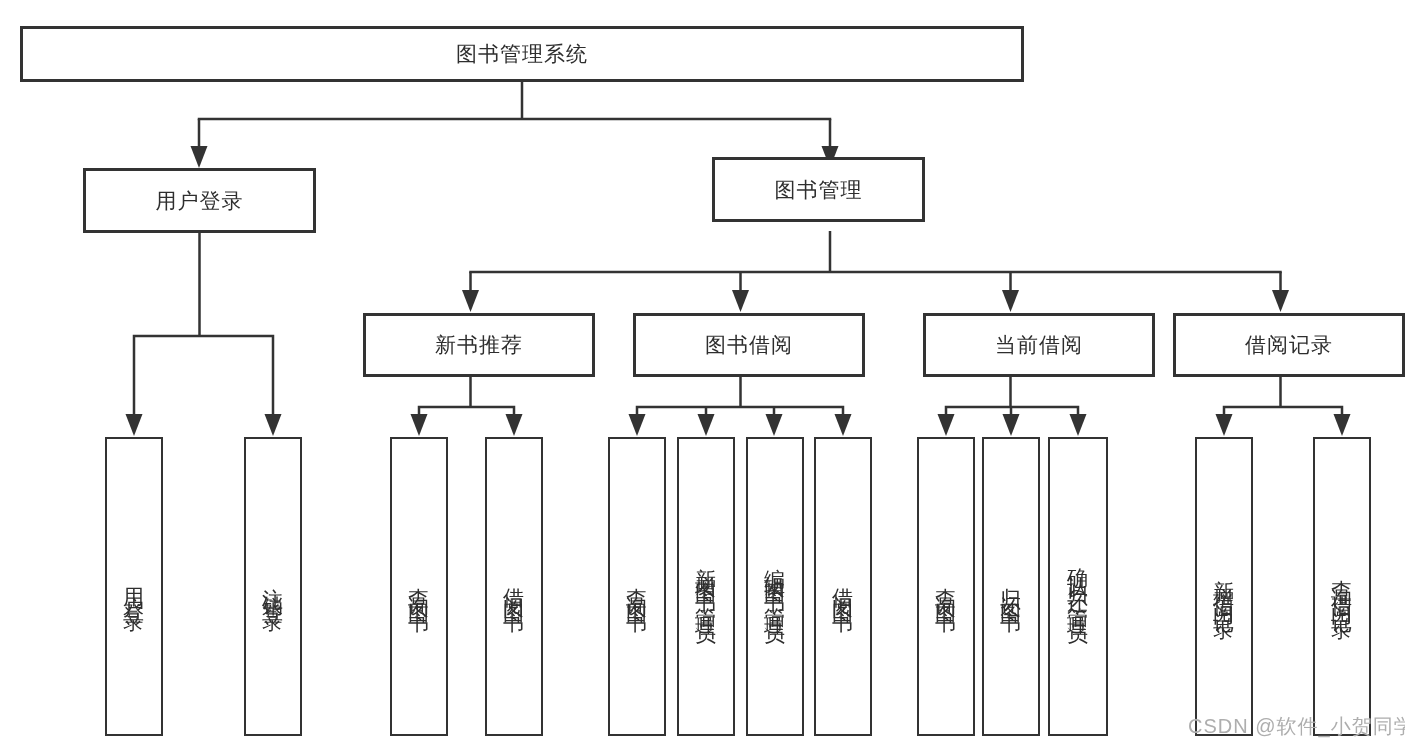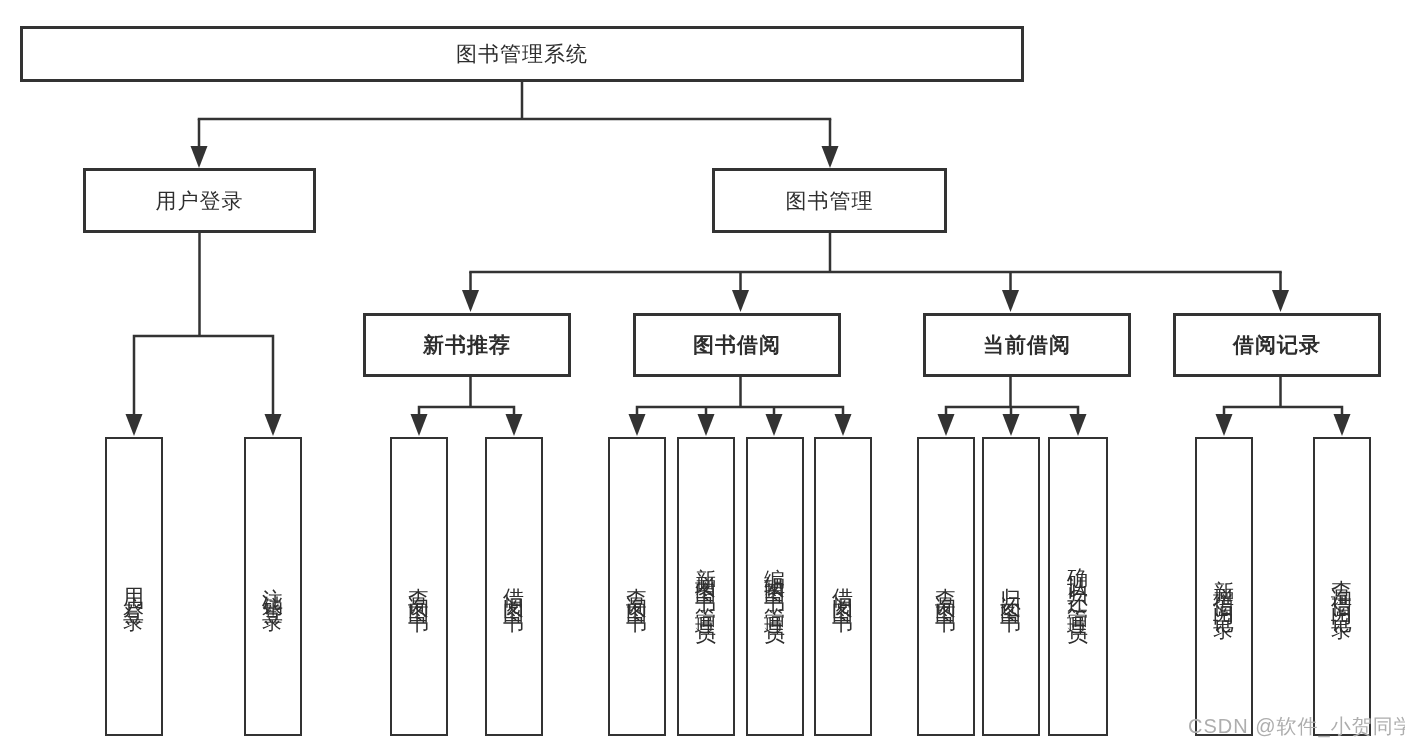--- a/index.html
+++ b/index.html
@@ -36,22 +36,22 @@
     writing-mode: vertical-rl;
     text-orientation: mixed;
     line-height: 1;
     letter-spacing: 8px;
     font-size: 21px;
     color: #2e2e2e;
   }
   
   .n-root   { left: 20px;  top: 26px;  width: 1004px; height: 56px; }
   .n-login  { left: 83px;  top: 168px; width: 233px;  height: 65px; }
-  .n-mgmt   { left: 712px; top: 168px; width: 235px;  height: 65px; }
-  .n-l3     { top: 313px; height: 64px; width: 208px; font-weight: bold; }
+  .n-mgmt   { left: 712px; top: 157px; width: 213px;  height: 65px; }
+  .n-l3     { top: 313px; height: 64px; width: 232px; }
   .n-nb     { left: 363px; }
   .n-bb     { left: 633px; }
   .n-cb     { left: 903px; margin-left: 20px; }
   .n-br     { left: 1173px; }
   .leaf     { top: 437px; height: 299px; width: 58px; }
   .lf-ul1 { left: 105px; }
   .lf-ul2 { left: 244px; }
   .lf-nb1 { left: 390px; }
   .lf-nb2 { left: 485px; }
   .lf-bb1 { left: 608px; }

